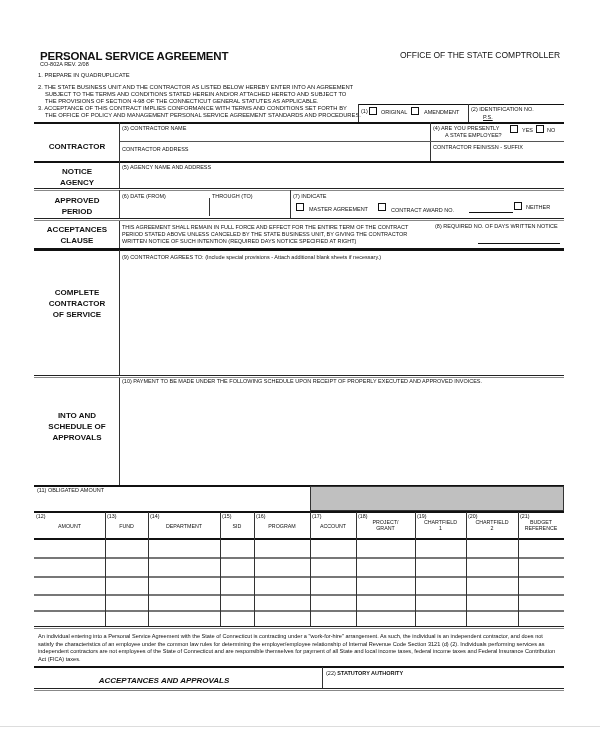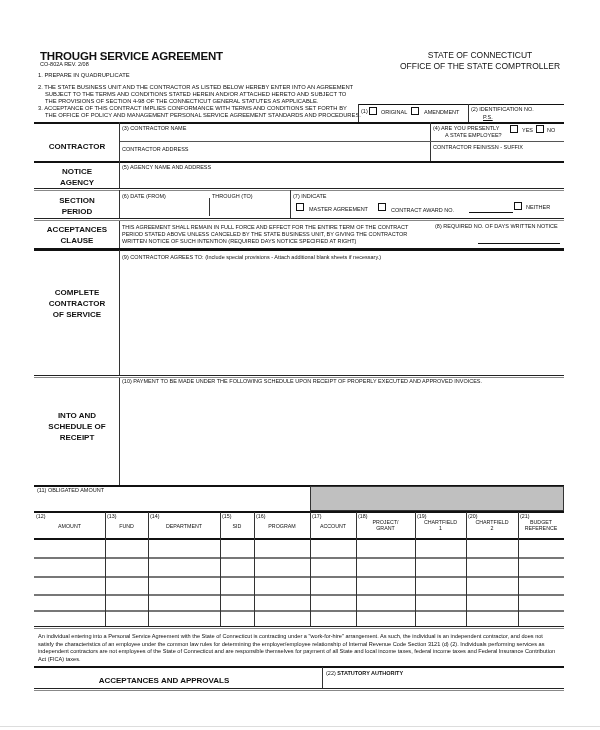--- a/index.html
+++ b/index.html
@@ -21,24 +21,23 @@
   .th { position: absolute; font-size: 5.3px; text-align: center; line-height: 6.2px; }
   .th .num { position: absolute; left: 2px; top: 0; }
   .rowline { position: absolute; left: 34px; width: 530px; height: 2px; background: #777; }
   .gridv { position: absolute; width: 1.2px; background: #333; top: 512px; height: 114px; }
   .foot { position: absolute; left: 38px; top: 633px; width: 520px; font-size: 5.6px; line-height: 7.5px; }
   .under { position: absolute; height: 1px; background: #111; }
 </style>
 </head>
 <body>
 
-<div class="abs title">THROUGH SERVICE AGREEMENT</div>
+<div class="abs title">PERSONAL SERVICE AGREEMENT</div>
 <div class="abs rev">CO-802A REV. 2/08</div>
 <div class="abs state">
-  <div>STATE OF CONNECTICUT</div>
   <div>OFFICE OF THE STATE COMPTROLLER</div>
 </div>
 
 <div class="abs instr" style="top:72px;">1. PREPARE IN QUADRUPLICATE</div>
 <div class="abs instr" style="top:84px;">
   <span>2. THE STATE BUSINESS UNIT AND THE CONTRACTOR AS LISTED BELOW HEREBY ENTER INTO AN AGREEMENT</span>
   <span class="ind">SUBJECT TO THE TERMS AND CONDITIONS STATED HEREIN AND/OR ATTACHED HERETO AND SUBJECT TO</span>
   <span class="ind">THE PROVISIONS OF SECTION 4-98 OF THE CONNECTICUT GENERAL STATUTES AS APPLICABLE.</span>
 </div>
 <div class="abs instr" style="top:105px;">
@@ -82,21 +81,21 @@
 <div class="sect" style="left:34px; top:166px; width:86px;">
   <div>NOTICE</div>
   <div>AGENCY</div>
 </div>
 <div class="vline" style="left:119px; top:161px; height:28px;"></div>
 <div class="lbl" style="left:122px; top:164px;">(5) AGENCY NAME AND ADDRESS</div>
 <div class="abs" style="left:122px; top:172px; width:440px; height:15px;"></div>
 
 <div class="hline dbl" style="left:34px; top:188px; width:530px;"></div>
 <div class="sect" style="left:34px; top:195px; width:86px;">
-  <div>SECTION</div>
+  <div>APPROVED</div>
   <div>PERIOD</div>
 </div>
 <div class="vline" style="left:119px; top:190px; height:28px;"></div>
 <div class="lbl" style="left:122px; top:193px;">(6) DATE (FROM)</div>
 <div class="abs" style="left:122px; top:200px; width:85px; height:16px;"></div>
 <div class="vline" style="left:209px; top:198px; height:18px; width:1px;"></div>
 <div class="lbl" style="left:212px; top:193px;">THROUGH (TO)</div>
 <div class="abs" style="left:212px; top:200px; width:75px; height:16px;"></div>
 <div class="vline" style="left:290px; top:190px; height:28px;"></div>
 <div class="lbl" style="left:293px; top:193px;">(7) INDICATE</div>
@@ -129,21 +128,21 @@
   <div>OF SERVICE</div>
 </div>
 <div class="vline" style="left:119px; top:250px; height:126px;"></div>
 <div class="lbl" style="left:122px; top:254px;">(9) CONTRACTOR AGREES TO: (Include special provisions - Attach additional blank sheets if necessary.)</div>
 <div class="abs" style="left:122px; top:262px; width:440px; height:110px;"></div>
 
 <div class="hline dbl" style="left:34px; top:375px; width:530px;"></div>
 <div class="sect" style="left:34px; top:410px; width:86px;">
   <div>INTO AND</div>
   <div>SCHEDULE OF</div>
-  <div>RECEIPT</div>
+  <div>APPROVALS</div>
 </div>
 <div class="vline" style="left:119px; top:378px; height:107px;"></div>
 <div class="lbl" style="left:122px; top:378px;">(10) PAYMENT TO BE MADE UNDER THE FOLLOWING SCHEDULE UPON RECEIPT OF PROPERLY EXECUTED AND APPROVED INVOICES.</div>
 <div class="abs" style="left:122px; top:386px; width:440px; height:96px;"></div>
 
 <div class="hline" style="left:34px; top:485px; width:530px;"></div>
 <div class="lbl" style="left:37px; top:487px;">(11) OBLIGATED AMOUNT</div>
 <div class="abs" style="left:37px; top:494px; width:268px; height:16px;"></div>
 <div class="grey" style="left:310px; top:486px; width:254px; height:25px;"></div>
 
@@ -258,21 +257,21 @@
     <div class="abs" style="left: 312px; top: 613px; width: 42px; height: 11px; font-size: 6px;"></div>
     <div class="abs" style="left: 358px; top: 613px; width: 55px; height: 11px; font-size: 6px;"></div>
     <div class="abs" style="left: 417px; top: 613px; width: 47px; height: 11px; font-size: 6px;"></div>
     <div class="abs" style="left: 468px; top: 613px; width: 48px; height: 11px; font-size: 6px;"></div>
     <div class="abs" style="left: 520px; top: 613px; width: 42px; height: 11px; font-size: 6px;"></div>
   </div>
 
 <div class="foot">An individual entering into a Personal Service Agreement with the State of Connecticut is contracting under a "work-for-hire" arrangement. As such, the individual is an independent contractor, and does not satisfy the characteristics of an employee under the common law rules for determining the employer/employee relationship of Internal Revenue Code Section 3121 (d) (2). Individuals performing services as independent contractors are not employees of the State of Connecticut and are responsible themselves for payment of all State and local income taxes, federal income taxes and Federal Insurance Contribution Act (FICA) taxes.</div>
 
 <div class="hline" style="left:34px; top:666px; width:530px; height:2px;"></div>
-<div class="sect" style="left:34px; top:675px; width:260px; font-size:8px;">ACCEPTANCES AND APPROVALS</div>
+<div class="sect" style="left:34px; top:675px; width:260px; font-size:8px;font-style:italic;">ACCEPTANCES AND APPROVALS</div>
 <div class="vline" style="left:322px; top:667px; height:22px;"></div>
 <div class="lbl" style="left:326px; top:670px;">
   <span>(22)</span>
   <b>STATUTORY AUTHORITY</b>
 </div>
 <div class="abs" style="left:326px; top:678px; width:236px; height:9px;"></div>
 <div class="hline dbl" style="left:34px; top:688px; width:530px;"></div>
 <div class="abs" style="left:0; top:726px; width:600px; height:1px; background:#ddd;"></div>
 
 </body></html>

